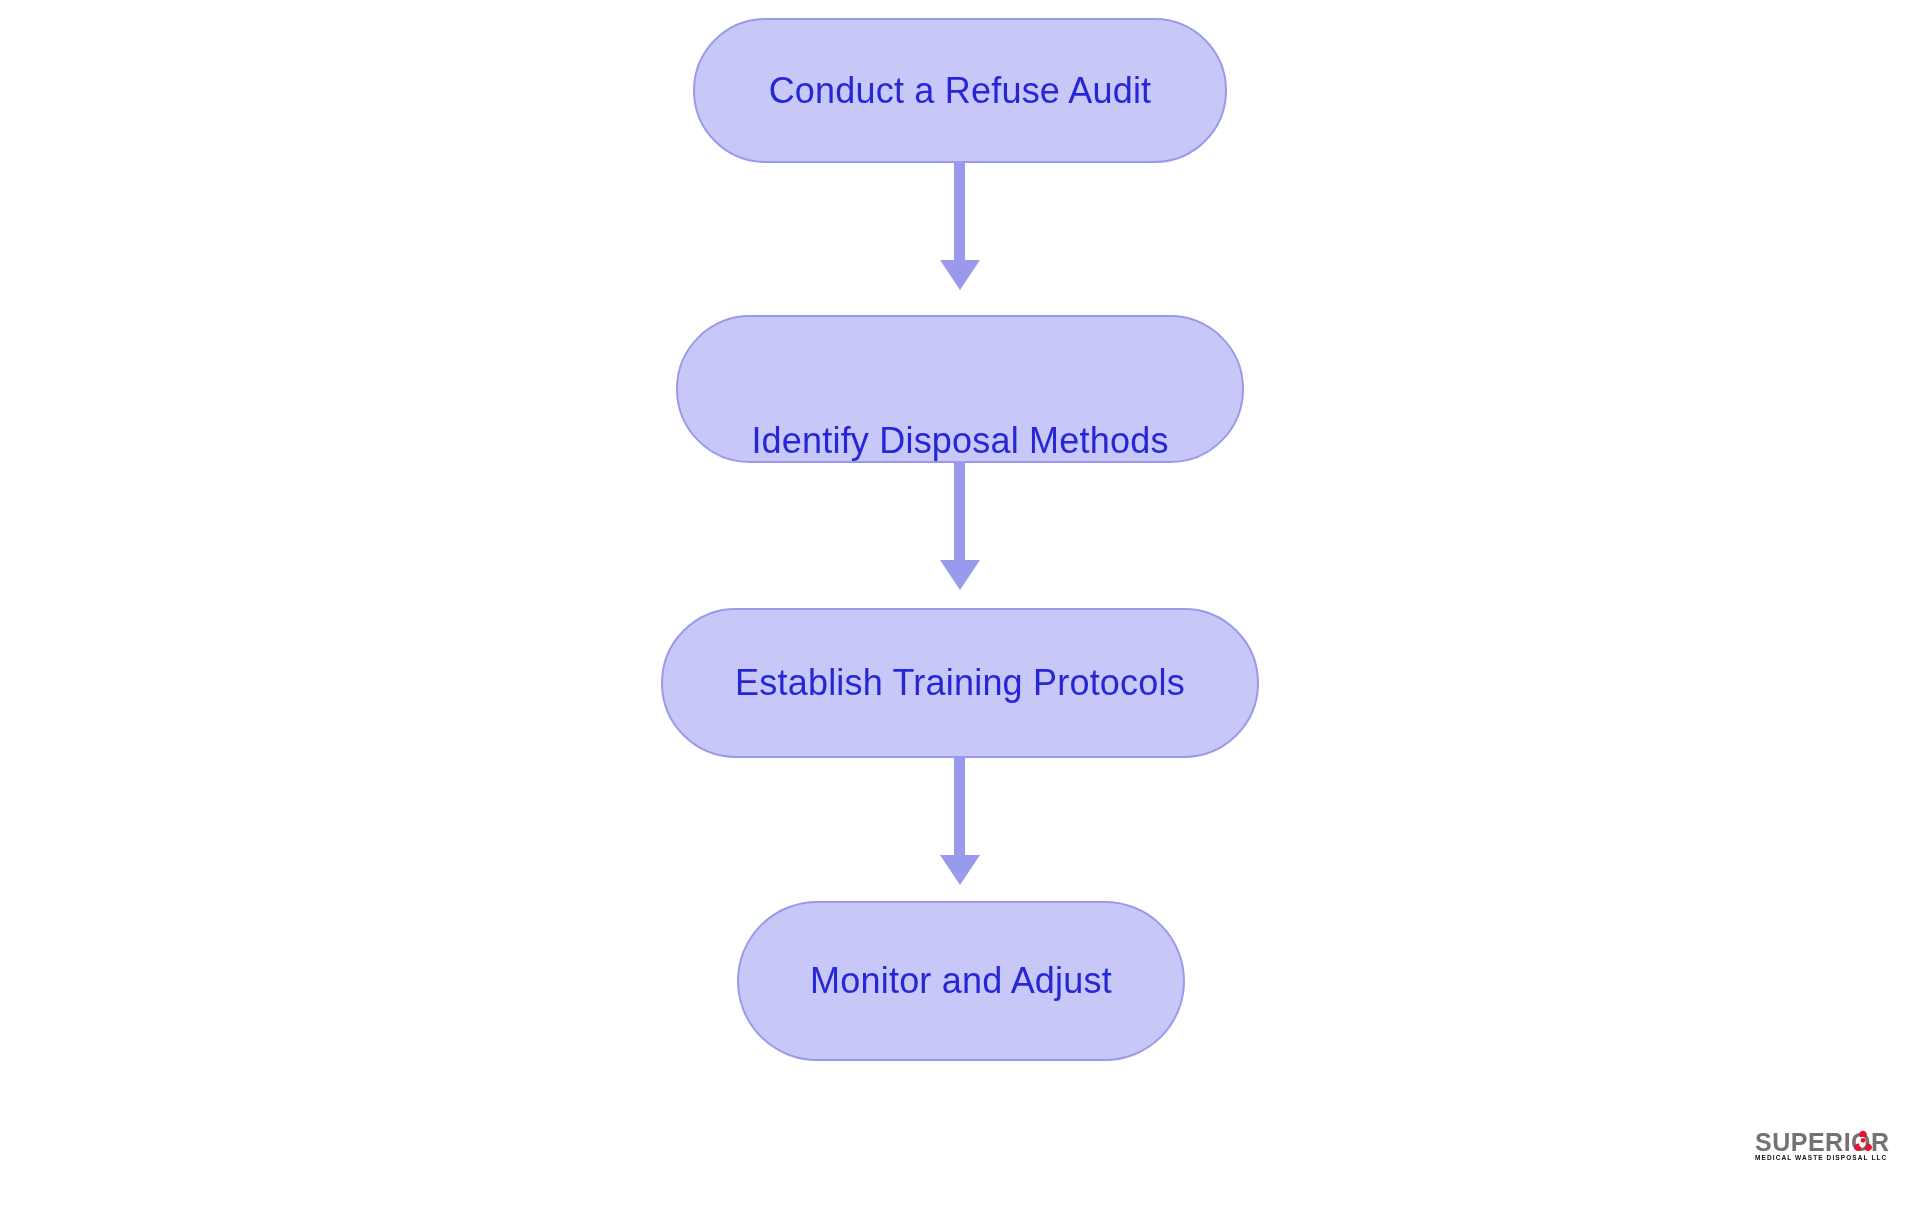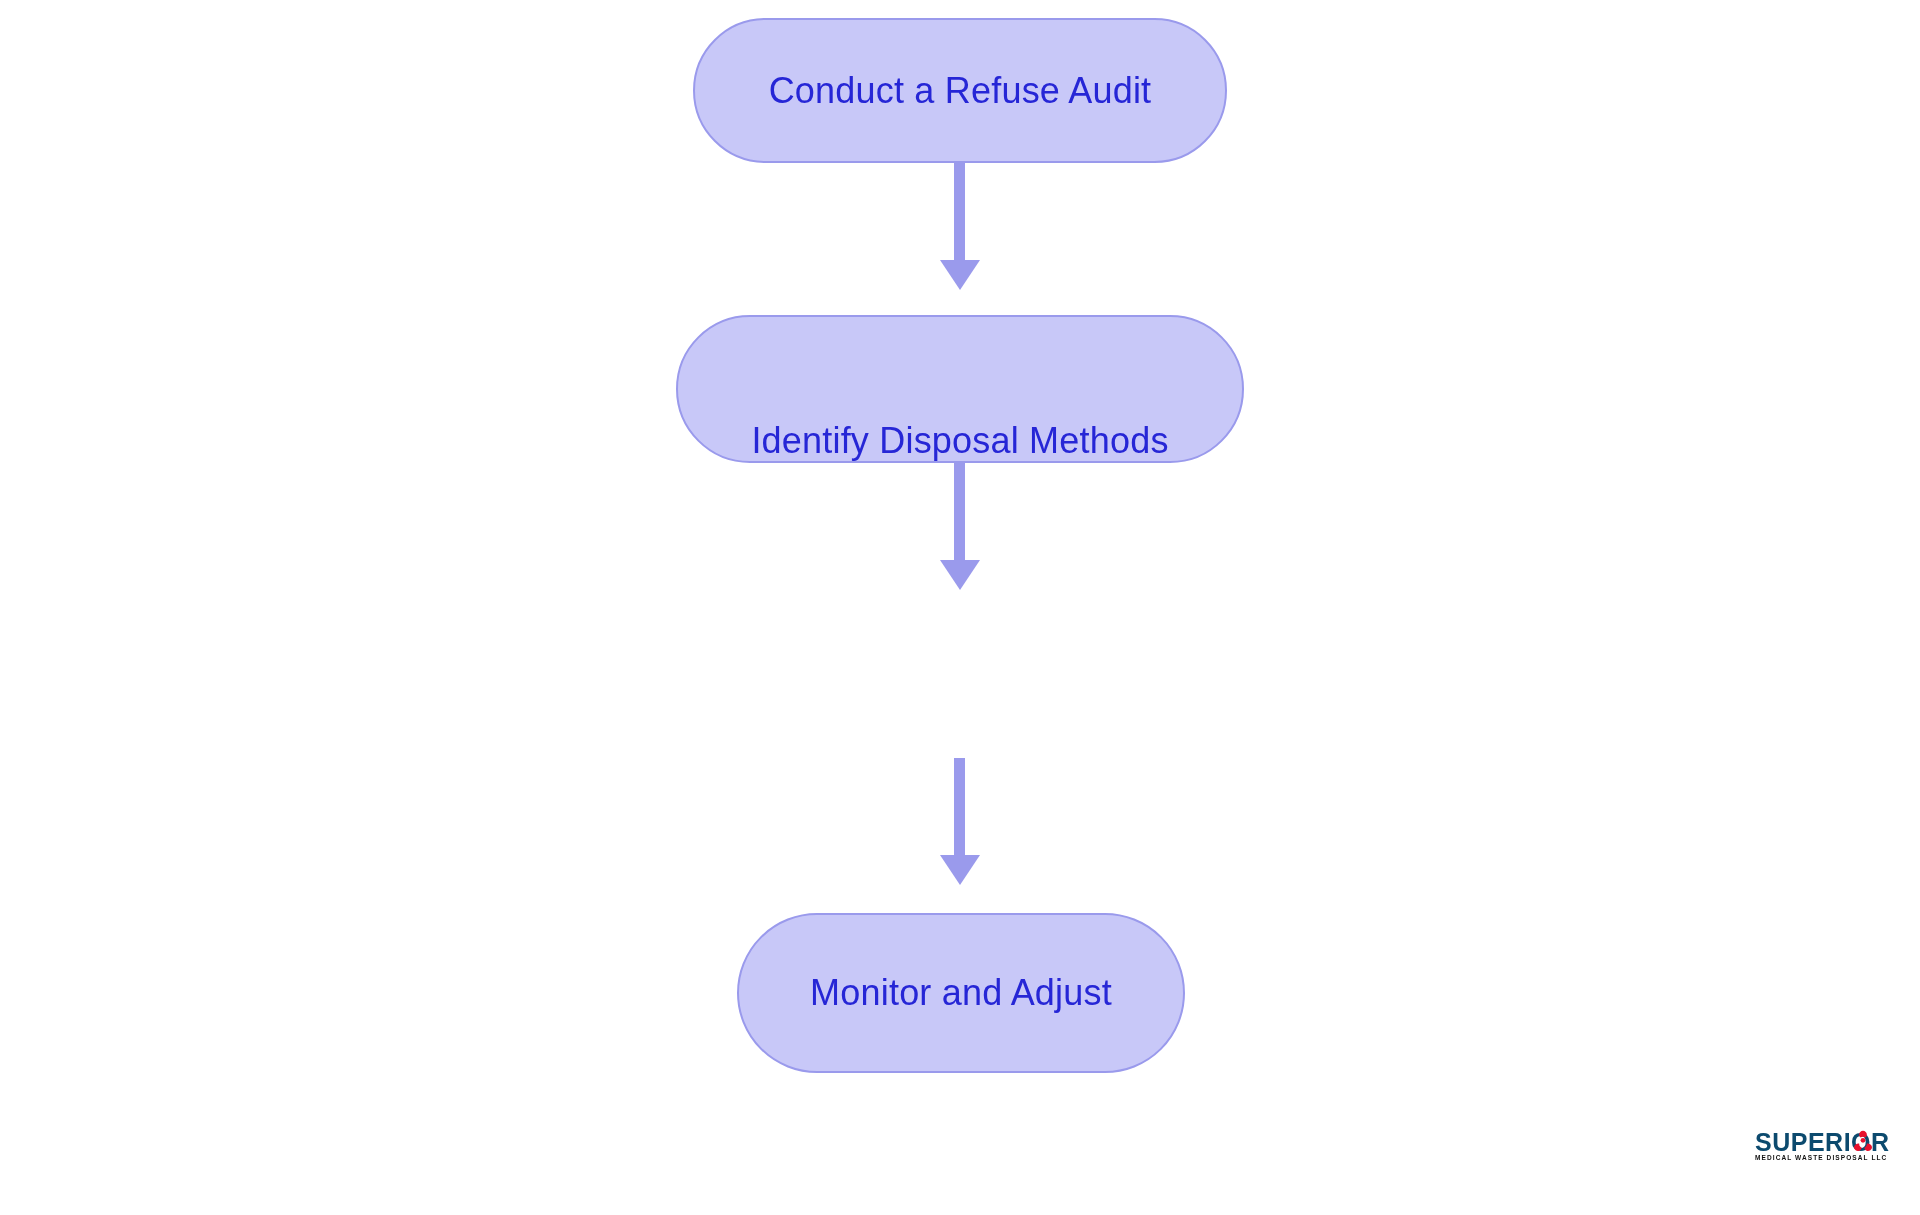--- a/index.html
+++ b/index.html
@@ -42,21 +42,21 @@
     font-weight: 400;
     letter-spacing: 0.2px;
     line-height: 1.1;
     white-space: nowrap;
   }
 
   
   .node-0 { left: 693px; top: 18px;  width: 534px; height: 145px; }
   .node-1 { left: 676px; top: 315px; width: 568px; height: 148px; align-items: flex-end; }
   .node-2 { left: 661px; top: 608px; width: 598px; height: 150px; }
-  .node-3 { left: 737px; top: 901px; width: 448px; height: 160px; margin-top: 12px; }
+  .node-3 { left: 737px; top: 901px; width: 448px; height: 160px; }
 
   .connector {
     position: absolute;
     width: 11px;
     background: #9a9aec;
     left: 954px;
   }
   .conn-0 { top: 163px; height: 100px; }
   .conn-1 { top: 463px; height: 100px; }
   .conn-2 { top: 758px; height: 100px; }
@@ -82,21 +82,21 @@
     width: 150px;
     height: 46px;
   }
   .wm-wordmark {
     position: absolute;
     left: 0;
     top: 0;
     font-family: "Liberation Sans", sans-serif;
     font-size: 25px;
     font-weight: bold;
-    color: #0c4a6e;
+    color: #737373;
     letter-spacing: 0.5px;
     line-height: 1;
   }
   .wm-biohazard {
     position: absolute;
     left: 97px;
     top: 0px;
     width: 22px;
     height: 22px;
     color: #e8112d;
@@ -126,20 +126,23 @@
   <div class="connector conn-0"></div>
   <div class="arrowhead arrow-0"></div>
 
   <div class="flow-node node-1">
     <span class="flow-node-label">Identify Disposal Methods</span>
   </div>
 
   <div class="connector conn-1"></div>
   <div class="arrowhead arrow-1"></div>
 
+  <div class="flow-node node-2">
+    <span class="flow-node-label">Establish Training Protocols</span>
+  </div>
 
   <div class="connector conn-2"></div>
   <div class="arrowhead arrow-2"></div>
 
   <div class="flow-node node-3">
     <span class="flow-node-label">Monitor and Adjust</span>
   </div>
 
 </div>
 

